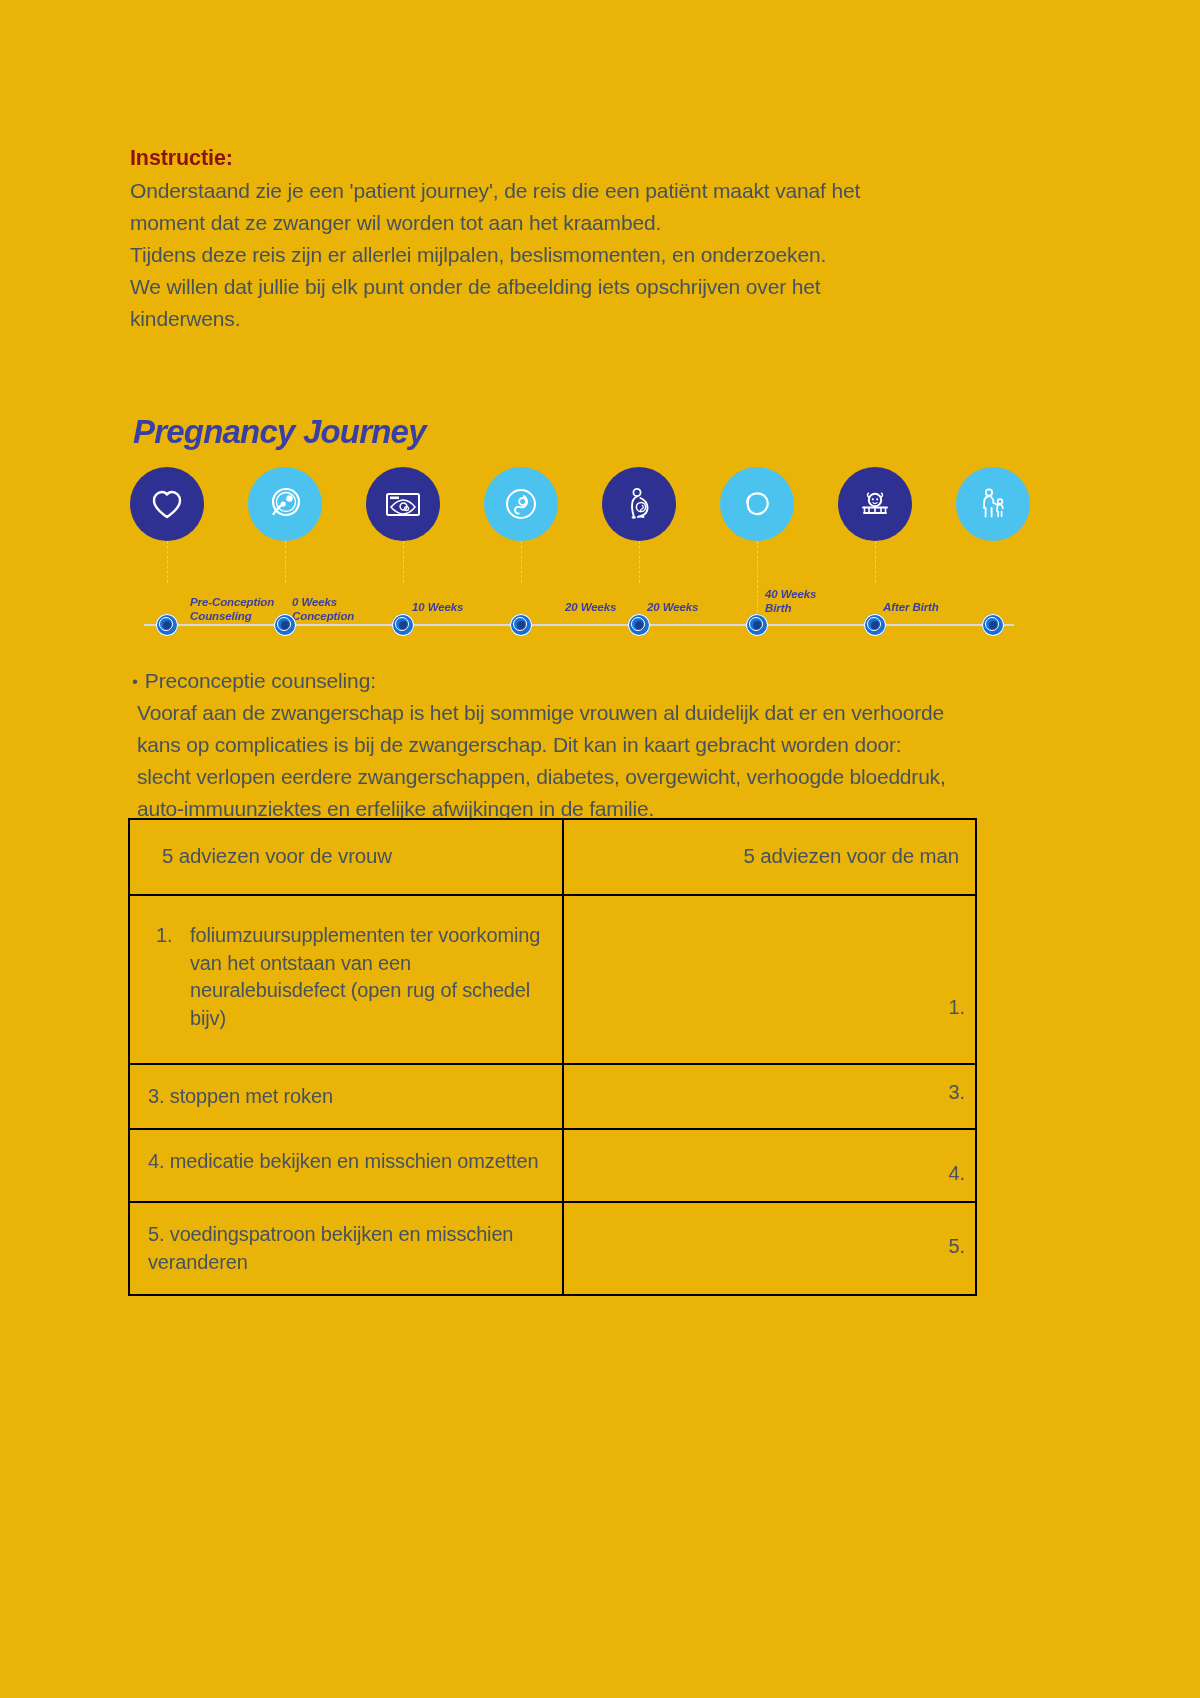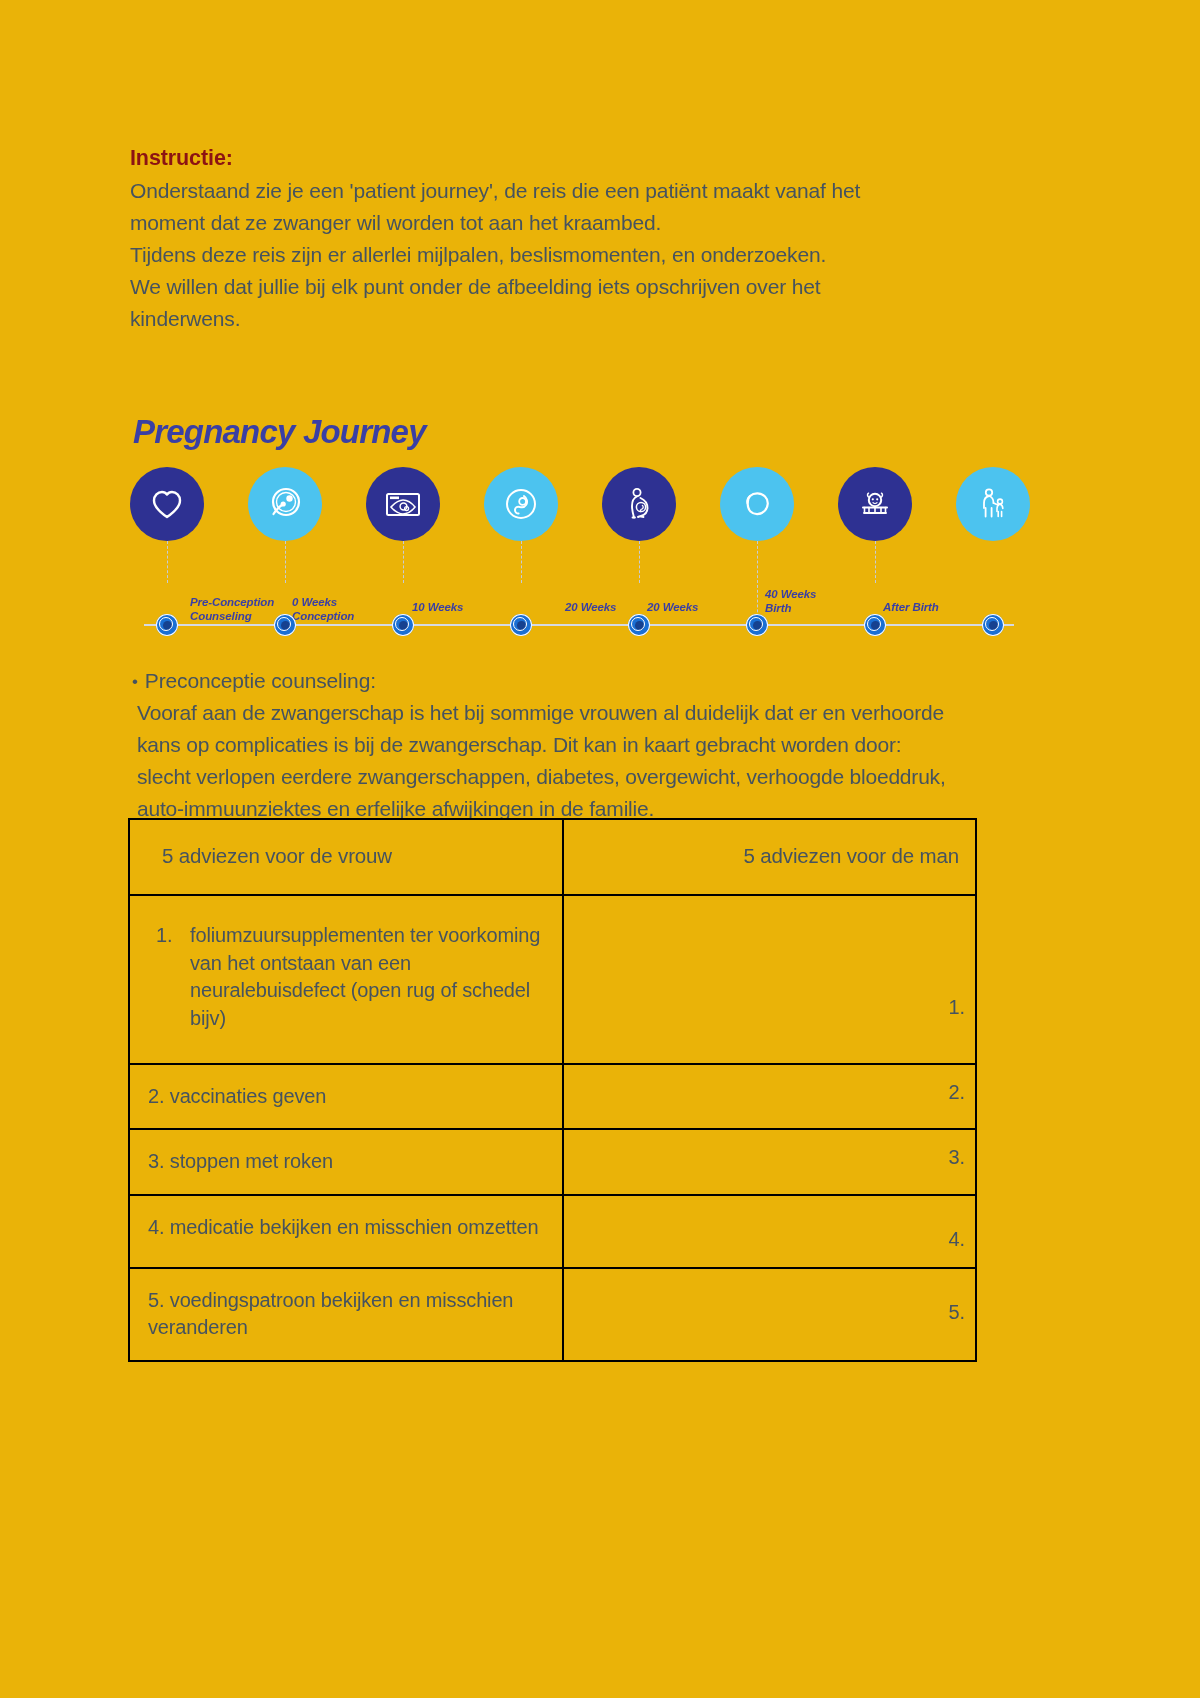--- a/index.html
+++ b/index.html
@@ -399,28 +399,20 @@
           <div class="ol-item">
             <span class="ol-num">1.</span>
             <span class="ol-text">foliumzuursupplementen ter voorkoming van het ontstaan van een neuralebuisdefect (open rug of schedel bijv)</span>
           </div>
         </td>
         <td class="col-right man-num">
           <div class="inner">1.</div>
         </td>
       </tr>
 
-      <tr class="row-small">
-        <td class="col-left">
-          <div class="cell-pad">2. vaccinaties geven</div>
-        </td>
-        <td class="col-right man-num">
-          <div class="inner">2.</div>
-        </td>
-      </tr>
 
       <tr class="row-small">
         <td class="col-left">
           <div class="cell-pad">3. stoppen met roken</div>
         </td>
         <td class="col-right man-num">
           <div class="inner">3.</div>
         </td>
       </tr>
 

